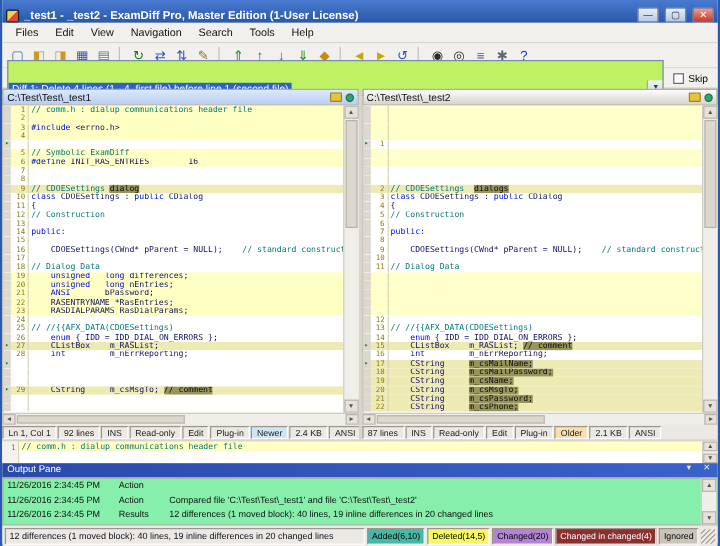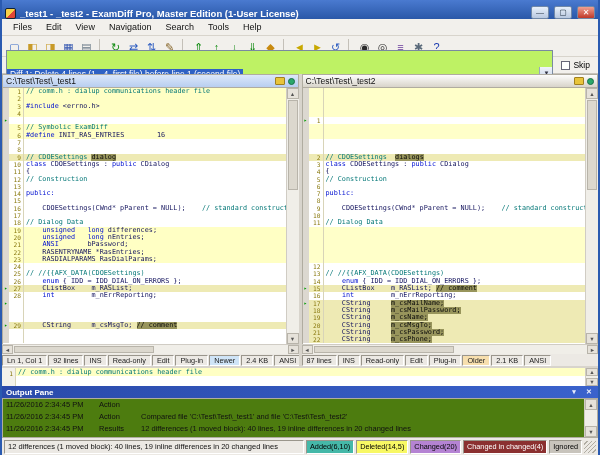--- a/index.html
+++ b/index.html
@@ -55,24 +55,24 @@
   
   .pstatus{height:12px;flex:none;display:flex;background:#ece9e4;font-size:7.3px;padding-top:1px}
   .scell{border:1px solid;border-color:#9a968c #fff #fff #9a968c;padding:0 4px;line-height:9px;white-space:nowrap;margin-right:1px;color:#222}
   .scell.newer{background:#cfe4f7}.scell.older{background:#f7dfae}
   
   .inspector{height:20px;flex:none;background:#fff;border-top:2px solid #d8d4cc;display:flex}
   .ins-gutter{width:14px;flex:none;background:#f4f2ea;color:#8a7a10;font-family:"DejaVu Sans Mono",monospace;font-size:6.2px;text-align:right;padding:2px 2px 0 0;border-right:1px solid #d8d4b8}
   .ins-body{flex:1;min-width:0;overflow:hidden}
   .ins-row{height:8px;line-height:8px;background:#ffffc4;font-family:"DejaVu Sans Mono",monospace;font-size:6.8px;color:#067878;white-space:pre;padding-left:2px}
   
-  .outheader{height:12px;flex:none;background:linear-gradient(90deg,#2a4aaa,#3a62cc);color:#fff;font-size:8px;font-weight:bold;display:flex;align-items:center;padding:0 4px;gap:5px}
+  .outheader{height:12px;flex:none;background:linear-gradient(90deg,#2a4aaa,#3a62cc);color:#fff;font-size:8px;font-weight:normal;display:flex;padding:0 4px;gap:5px}
   .oh-sp{flex:1}
   .oh-btn{color:#e8eefc;font-size:7px;width:10px;text-align:center}
-  .outbody{height:40px;flex:none;background:#4d7c0f;border:1px solid #b0aca0;display:flex}
+  .outbody{height:40px;flex:none;background:#86efac;border:1px solid #b0aca0;display:flex}
   .orows{flex:1;min-width:0;overflow:hidden}
   .orow{display:flex;font-size:7.5px;height:12px;line-height:12px;white-space:nowrap;color:#111}
   .o-time{width:96px;flex:none;padding-left:3px}
   .o-category{width:42px;flex:none}
   .o-message{flex:1;overflow:hidden}
   
   .statusbar{height:17px;flex:none;display:flex;align-items:center;background:#ece9e4;padding:1px 2px;gap:2px}
   .summary{flex:1;border:1px solid;border-color:#9a968c #fff #fff #9a968c;font-size:7.5px;padding:0 3px;line-height:12px;white-space:nowrap;overflow:hidden;color:#111}
   .badge{border:1px solid;border-color:#9a968c #fff #fff #9a968c;font-size:7.3px;padding:0 3px;line-height:12px;white-space:nowrap}
   .grip{width:12px;height:12px;flex:none;background:repeating-linear-gradient(135deg,transparent 0 2px,#b0aca2 2px 3px)}

